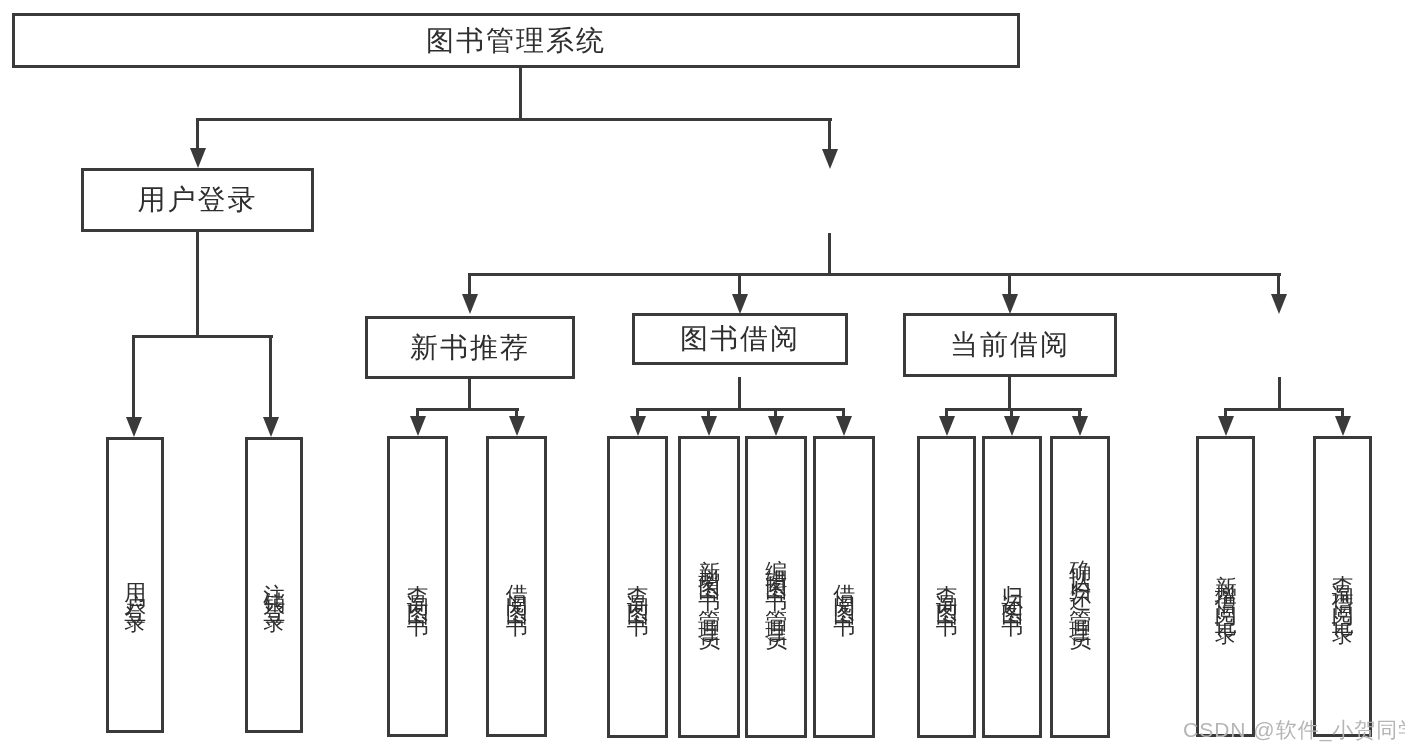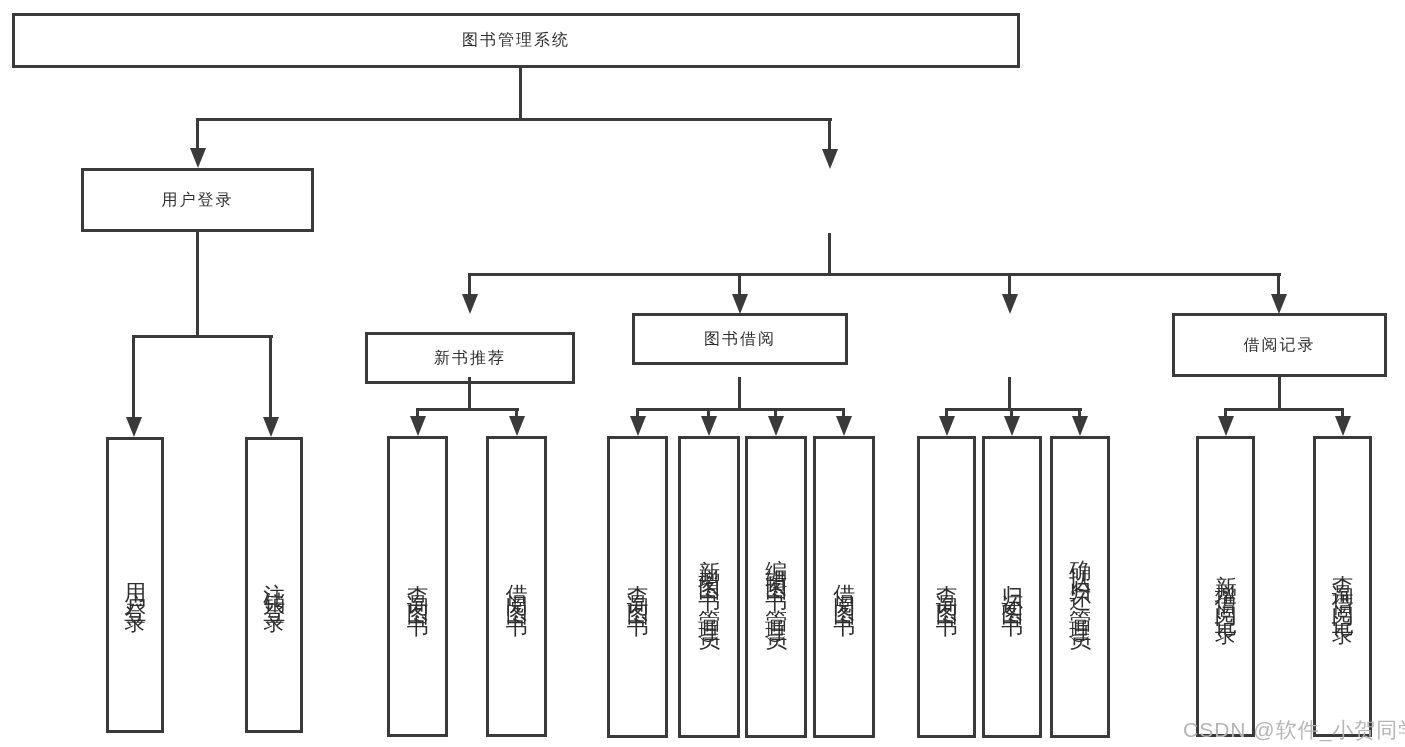--- a/index.html
+++ b/index.html
@@ -10,21 +10,21 @@
     font-family:"Liberation Sans","DejaVu Sans",sans-serif;
     overflow:hidden;
   }
   .box{
     position:absolute;box-sizing:border-box;
     border:3px solid var(--line,#3a3a3a);
     background:var(--background,#ffffff);
     display:flex;align-items:center;justify-content:center;
     color:var(--text,#2e2e2e);
   }
-  .box.h{font-size:16px;letter-spacing:2px;white-space:nowrap;}
+  .box.h{font-size:28px;letter-spacing:2px;white-space:nowrap;}
   .vtext{
     writing-mode:vertical-rl;text-orientation:mixed;
     font-size:22px;letter-spacing:10px;line-height:1.2;white-space:nowrap;
     color:var(--text,#2e2e2e);
   }
   .ln{position:absolute;background:var(--line,#3a3a3a);}
   .ar{
     position:absolute;width:0;height:0;
     border-left:8px solid transparent;border-right:8px solid transparent;
     border-top:20px solid var(--line,#3a3a3a);
@@ -74,28 +74,28 @@
   <div class="ln" style="left:468px;top:273px;width:813px;height:3px"></div>
   <div class="ln" style="left:468px;top:273px;width:3px;height:23px"></div>
   <div class="ar" style="left:462px;top:294px"></div>
   <div class="ln" style="left:738px;top:273px;width:3px;height:23px"></div>
   <div class="ar" style="left:732px;top:294px"></div>
   <div class="ln" style="left:1008px;top:273px;width:3px;height:23px"></div>
   <div class="ar" style="left:1002px;top:294px"></div>
   <div class="ln" style="left:1277px;top:273px;width:3px;height:23px"></div>
   <div class="ar" style="left:1271px;top:294px"></div>
 
-  <div class="box h" style="left:365px;top:332px;width:210px;height:52px">
+  <div class="box h" style="left:365px;top:316px;width:210px;height:63px">
     <span>新书推荐</span>
   </div>
   <div class="box h" style="left:632px;top:313px;width:216px;height:52px">
     <span>图书借阅</span>
   </div>
-  <div class="box h" style="left:1172px;top:313px;width:215px;height:64px">
-    <span>借阅记录</span>
+  <div class="box h" style="left:903px;top:313px;width:214px;height:64px">
+    <span>当前借阅</span>
   </div>
 
   <div class="ln" style="left:468px;top:377px;width:3px;height:31px"></div>
   <div class="ln" style="left:416px;top:408px;width:103px;height:3px"></div>
   <div class="ln" style="left:416px;top:408px;width:3px;height:10px"></div>
   <div class="ar" style="left:410px;top:416px"></div>
   <div class="ln" style="left:515px;top:408px;width:3px;height:10px"></div>
   <div class="ar" style="left:509px;top:416px"></div>
 
   <div class="box" style="left:387px;top:436px;width:61px;height:301px">

